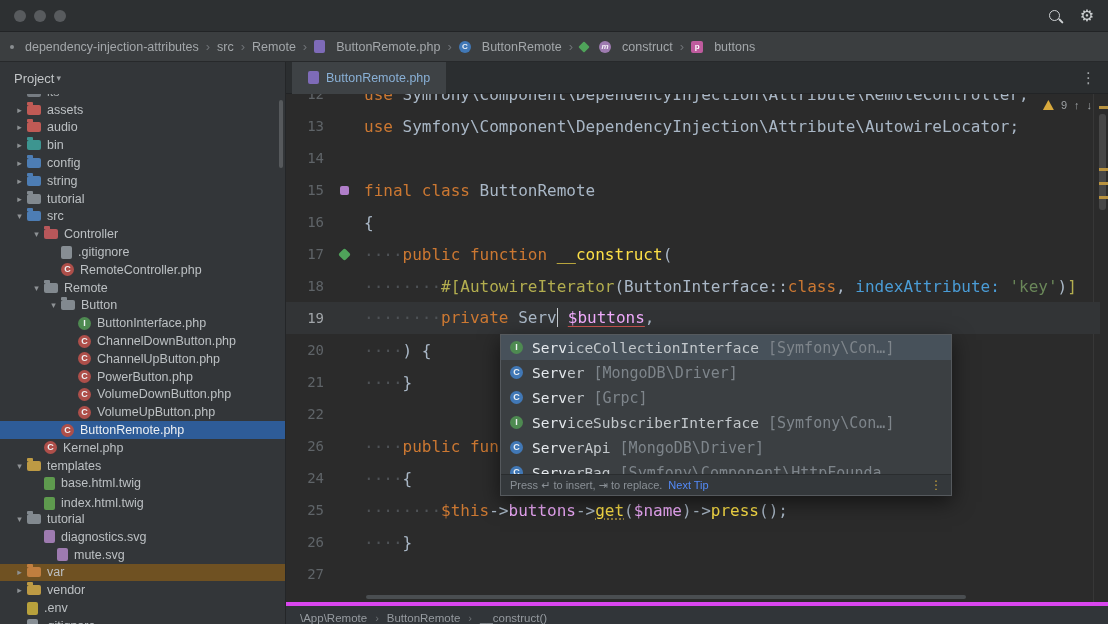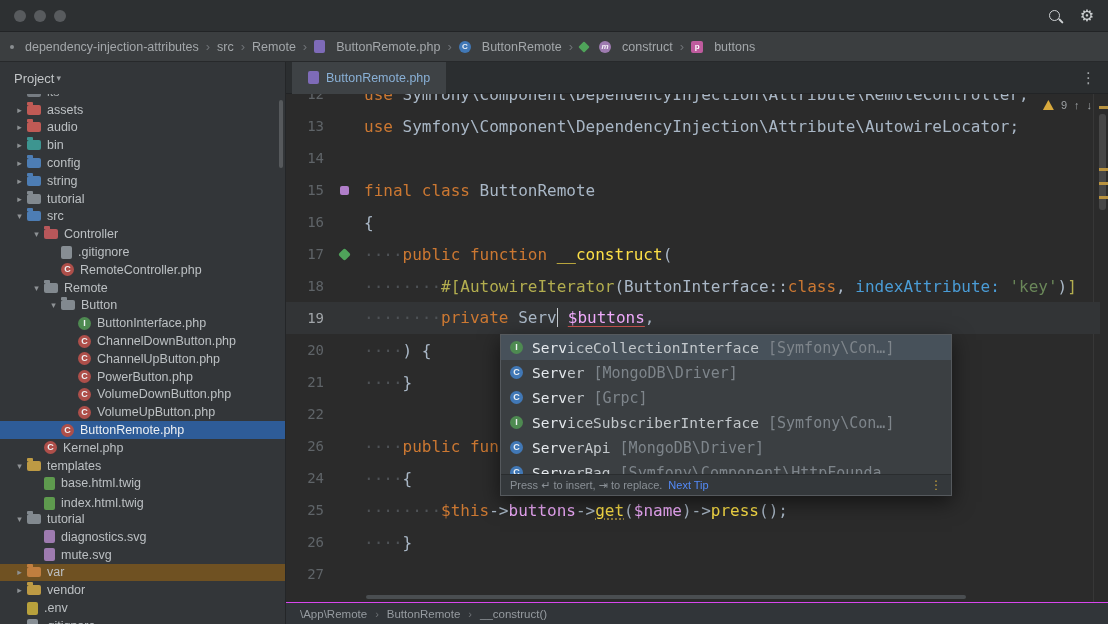--- a/index.html
+++ b/index.html
@@ -119,22 +119,22 @@
   .pname{white-space:pre}
   .pfx{color:#E6EAEE}
   .prest{color:#C2C7CB}
   .pdetail{margin-left:9px;color:#7E858B;font-size:15px}
   .pfooter{height:21px;display:flex;align-items:center;background:#34383B;border-top:1px solid #2A2D2F;
     padding:0 9px;font-size:11px;color:#8A9096;font-family:"Liberation Sans",sans-serif}
   .next-tip{color:#548AF7;margin-left:6px}
   .pf-kebab{margin-left:auto;color:#C9A33C;font-size:12px}
 
   
-  .statusbar{height:22px;flex:none;background:#313539;border-top:1px solid #d946ef;
-    display:flex;align-items:center;padding:0 14px;font-size:11.5px;color:#969BA0}
+  .statusbar{height:22px;flex:none;background:#313539;border-top:4px solid #d946ef;
+    display:flex;align-items:flex-end;padding:0 14px;font-size:11.5px;color:#969BA0}
   .statusbar .crumb-sep{margin:0 8px;font-size:11px}
   .status-item{cursor:default}
 </style>
 </head>
 <body>
 
 <div class="window">
 
   <div class="titlebar">
     <div class="traffic">
@@ -317,21 +317,21 @@
           <div class="trow" style="padding-left: 12px;">
             <span class="chev">▾</span>
             <span class="ti folder-gray"></span>
             <span class="tlabel">tutorial</span>
           </div>
           <div class="trow" style="padding-left: 29px;">
             <span class="chev"></span>
             <span class="ti svg-file"></span>
             <span class="tlabel">diagnostics.svg</span>
           </div>
-          <div class="trow" style="padding-left: 29px; align-items: center;">
+          <div class="trow" style="padding-left: 42px; align-items: center;">
             <span class="chev"></span>
             <span class="ti svg-file"></span>
             <span class="tlabel">mute.svg</span>
           </div>
           <div class="trow hl-orange" style="padding-left: 12px;">
             <span class="chev">▸</span>
             <span class="ti folder-orange"></span>
             <span class="tlabel">var</span>
           </div>
           <div class="trow" style="padding-left: 12px;">

